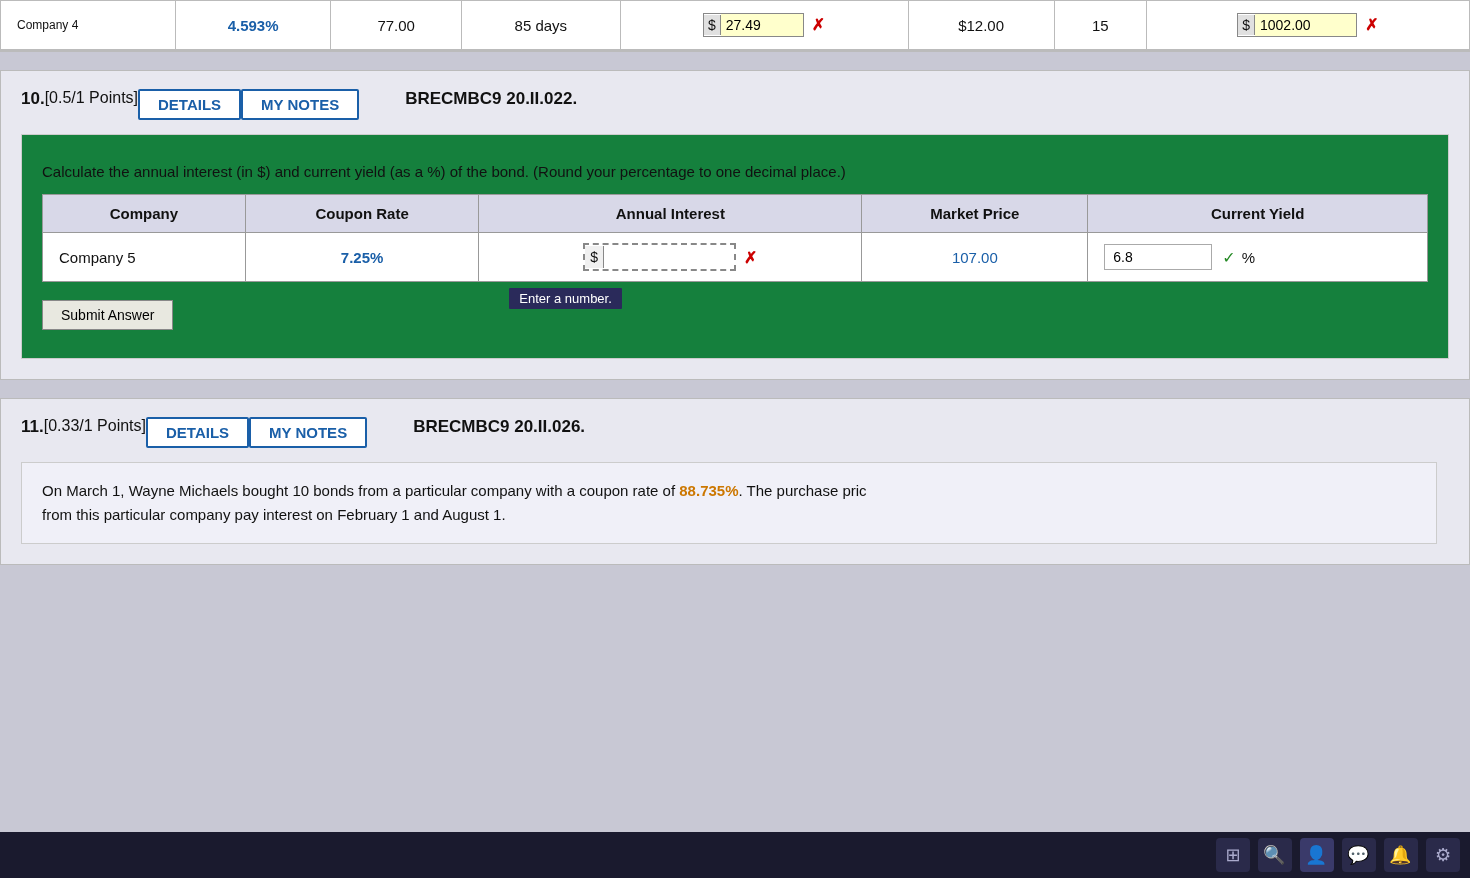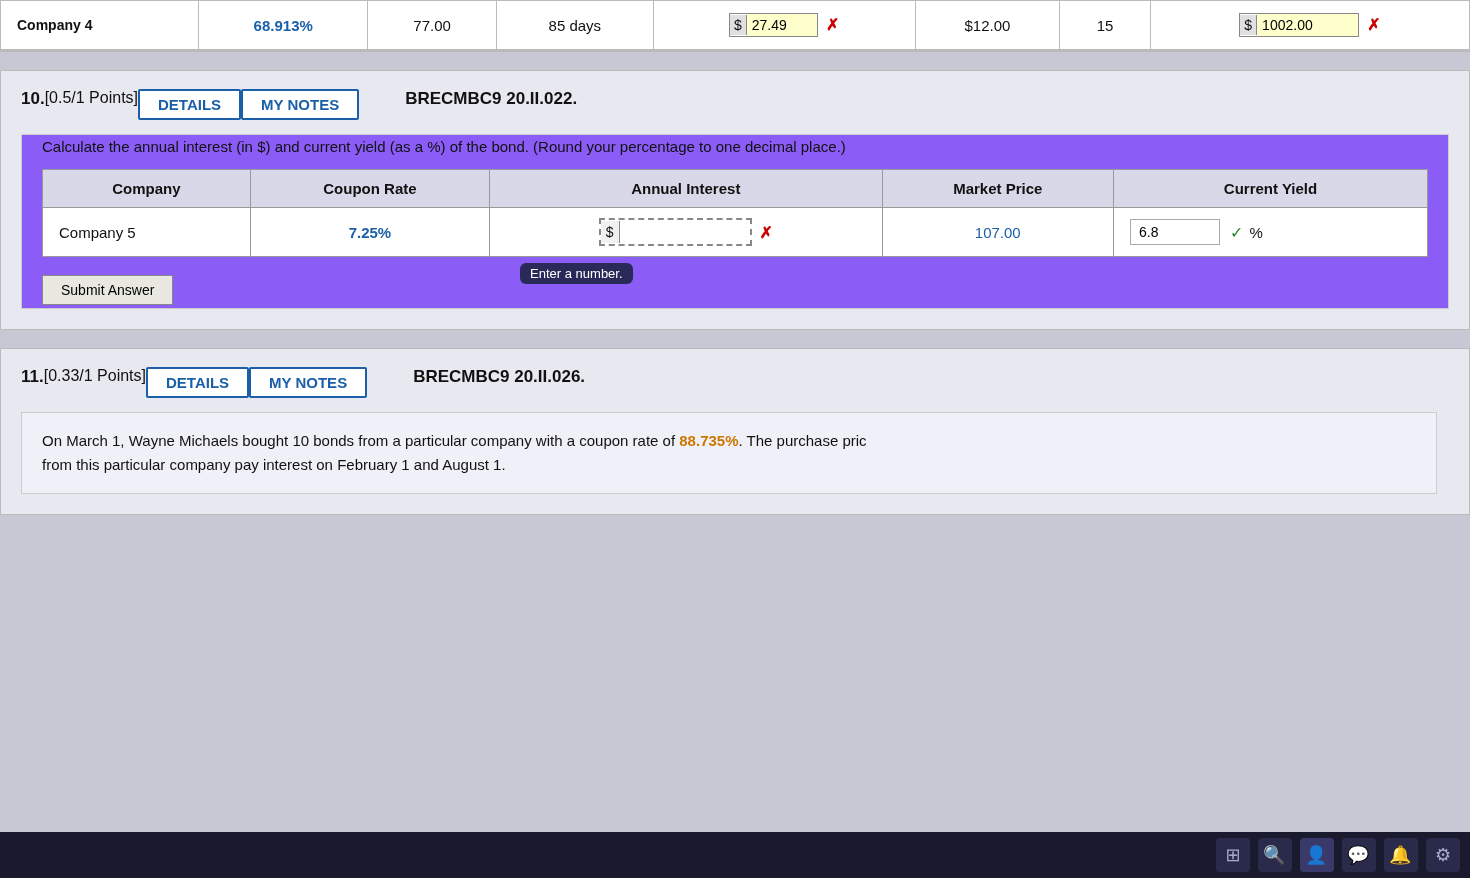--- a/index.html
+++ b/index.html
@@ -98,23 +98,23 @@
       border-radius: 2px;
     }
 
     .question-code {
       font-size: 17px;
       font-weight: bold;
       margin-left: 46px;
     }
 
     .question-body {
-      background: #8b5cf6;
+      background: #15803d;
       border: 1px solid #ccc;
-      padding: 3px 20px;
+      padding: 28px 20px;
     }
 
     .question-text {
       font-size: 15px;
       margin-bottom: 14px;
     }
 
     
     .bond-table {
       border-collapse: collapse;
@@ -185,37 +185,37 @@
     }
 
     .tooltip-box {
       position: absolute;
       bottom: -28px;
       left: 30px;
       background: #2a2a5a;
       color: #fff;
       padding: 3px 10px;
       font-size: 13px;
-      border-radius: 6px;
+      border-radius: 1px;
       white-space: nowrap;
       z-index: 10;
     }
 
     
     .current-yield-cell {
       display: flex;
       align-items: center;
       gap: 6px;
     }
 
     .yield-input {
       border: 1px solid #aaa;
       padding: 4px 8px;
       font-size: 14px;
-      width: 90px;
+      width: 108px;
       background: #fff;
     }
 
     
     .submit-btn {
       border: 1px solid #888;
       background: #e8e8e0;
       padding: 6px 18px;
       font-size: 14px;
       cursor: pointer;
@@ -304,28 +304,28 @@
   </style>
 </head>
 <body>
 
 <div class="page-wrapper">
 
   <div class="partial-top">
     <table class="partial-table">
       <tbody>
         <tr>
-          <td style="font-size:14px; font-weight:bold;">Company 4</td>
-          <td style="color:#1a5fa8; font-weight:bold;">68.913%</td>
+          <td style="font-size:12px; font-weight:normal;">Company 4</td>
+          <td style="color:#1a5fa8; font-weight:bold;">4.593%</td>
           <td>77.00</td>
           <td>85 days</td>
           <td>
             <div class="dollar-input">
               <span class="dollar-sign">$</span>
-              <input type="text" value="27.49" style="background: rgb(255, 255, 204); width: 70px;">
+              <input type="text" value="27.49" style="background: rgb(255, 255, 204); width: 82px;">
             </div>
             <span class="x-btn">✗</span>
           </td>
           <td>$12.00</td>
           <td>15</td>
           <td>
             <div class="dollar-input">
               <span class="dollar-sign">$</span>
               <input type="text" value="1002.00" style="background: rgb(255, 255, 204); width: 101px;">
             </div>

